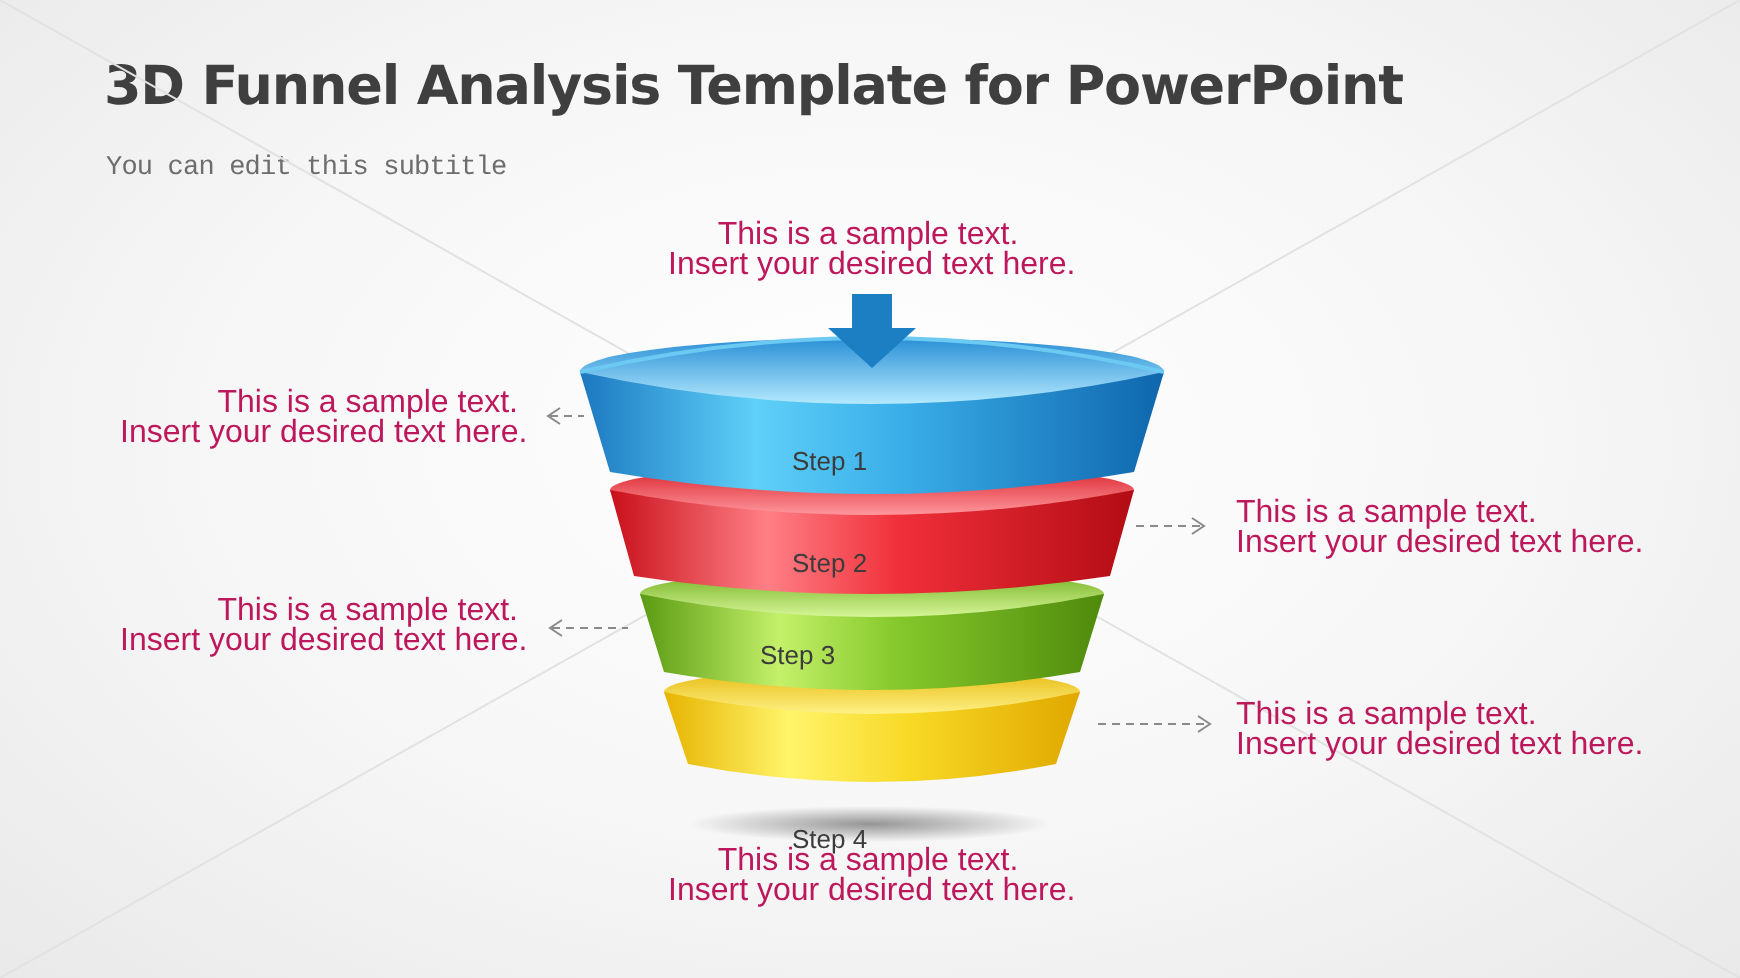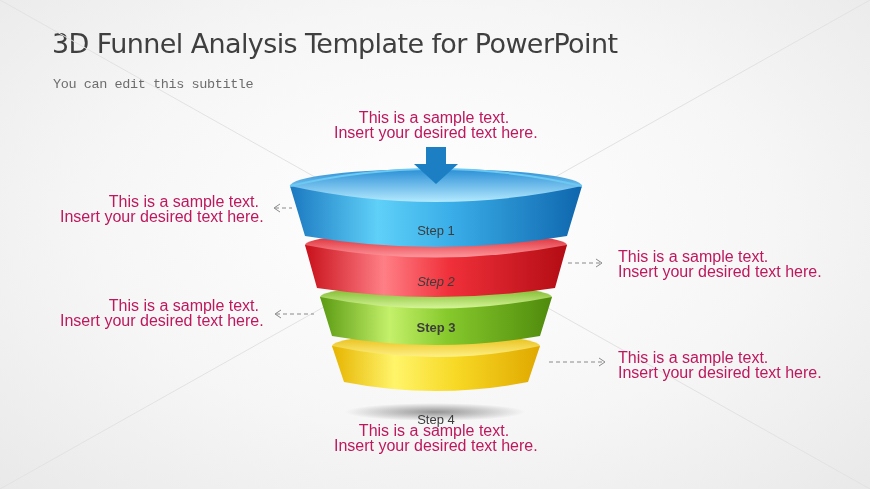--- a/index.html
+++ b/index.html
@@ -4,37 +4,37 @@
 <style>
   html, body { margin: 0; padding: 0; }
   body {
     width: 870px; height: 489px; overflow: hidden; position: relative;
     background: radial-gradient(ellipse at 50% 45%, #ffffff 0%, #f6f6f6 55%, #e9e9e9 100%);
     font-family: "Liberation Sans", sans-serif;
   }
   .title {
     position: absolute; left: 52px; top: 28px;
     font-family: "DejaVu Sans", sans-serif; font-size: 27px; color: #3f3f3f;
-    letter-spacing: -0.6px; white-space: nowrap;
+    letter-spacing: -0.6px; white-space: nowrap; font-weight: bold;
   }
   .subtitle {
     position: absolute; left: 53px; top: 77px;
     font-family: Liberation Mono, monospace; font-size: 13.5px; color: #6d6d6d;
     letter-spacing: -0.4px; white-space: nowrap;
   }
   .note {
     position: absolute; font-size: 16px; line-height: 15px; color: #be185d; white-space: nowrap;
   }
   .note.left { text-align: right; }
   .note.center { text-align: center; }
   .note.right { text-align: left; }
   .note span { display: block; }
   svg.diagram { position: absolute; left: 0; top: 0; }
   .step-label {
-    position: absolute; font-size: 13px; color: #3c3c3c; text-align: center; width: 80px;
+    position: absolute; font-size: 13px; color: #3c3c3c; text-align: left; width: 80px;
   }
 </style>
 </head>
 <body>
 
 <div class="title">3D Funnel Analysis Template for PowerPoint</div>
 <div class="subtitle">You can edit this subtitle</div>
 
 <svg class="diagram" width="870" height="489" viewBox="0 0 870 489">
   <defs>
@@ -123,22 +123,22 @@
   </g>
   <g stroke="#8a8a8a" stroke-width="1" fill="none">
     <polyline points="280,204 274,208 280,212"></polyline>
     <polyline points="596,259 602,263 596,267"></polyline>
     <polyline points="281,310 275,314 281,318"></polyline>
     <polyline points="599,358 605,362 599,366"></polyline>
   </g>
 </svg>
 
 <div class="step-label" style="left:396px; top:223px;">Step 1</div>
-<div class="step-label" style="left:396px; top:274px;font-style:italic;">Step 2</div>
-<div class="step-label" style="left:396px; top:320px;font-weight:bold;">Step 3</div>
+<div class="step-label" style="left:396px; top:274px;">Step 2</div>
+<div class="step-label" style="left:380px; top:320px;">Step 3</div>
 <div class="step-label" style="left:396px; top:368px;margin-top:44px;">Step 4</div>
 
 <div class="note center" style="left:334px; top:110px; width:200px;">
   <span>This is a sample text.</span>
   <span>Insert your desired text here.</span>
 </div>
 
 <div class="note left" style="left:60px; top:194px; width:199px;">
   <span>This is a sample text.</span>
   <span>Insert your desired text here.</span>

